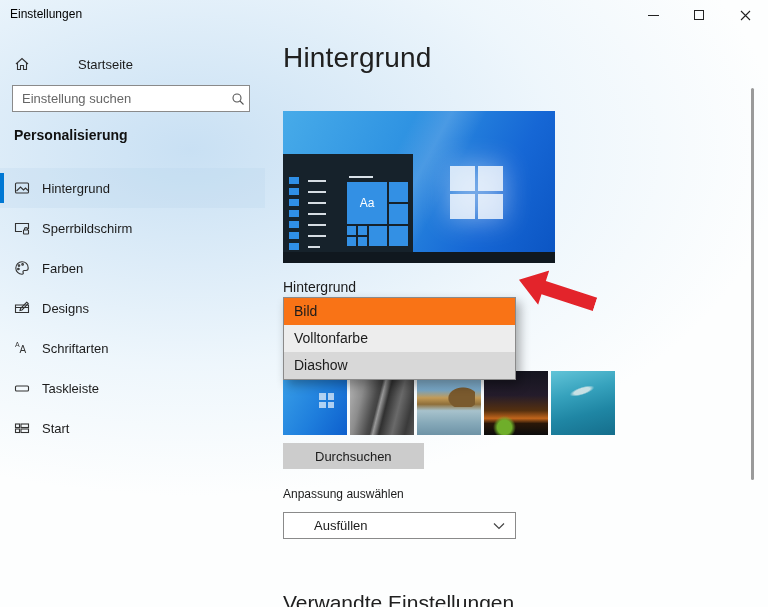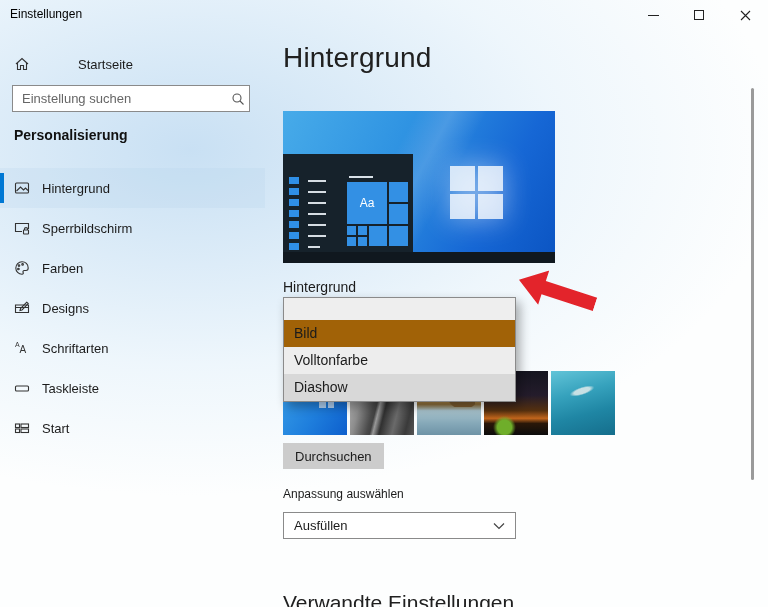--- a/index.html
+++ b/index.html
@@ -66,21 +66,21 @@
   .tile-m { left:86px; top:72px; width:18px; height:20px; }
   .tile-r3 { left:106px; top:72px; width:19px; height:20px; }
   .taskbar { position:absolute; left:0; bottom:0; width:100%; height:11px; background:#10181f; }
 
   .bg-label { position:absolute; left:283px; top:279px; font-size:14px; color:#1b1b1b; }
 
   
   .dropdown { position:absolute; left:283px; top:297px; width:233px; border:1px solid #8a8a8a; z-index:6;
     box-shadow:4px 5px 10px rgba(0,0,0,.32); background:#eee; }
   .dd-item { height:27px; line-height:27px; padding-left:10px; font-size:14px; color:#1b1b1b; cursor:pointer; }
-  .dd-item.hl { background:#a16207;margin-top:22px; }
+  .dd-item.hl { background:#f97316; }
   .dd-item.alt1 { background:#ededed; }
   .dd-item.alt2 { background:#d8d8d8; }
 
   
   .callout { position:absolute; left:517px; top:274px; width:80px; height:36px; transform:rotate(18deg); z-index:7; pointer-events:none; }
 
   
   .thumbs { position:absolute; left:283px; top:371px; display:flex; gap:3px; z-index:2; }
   .thumb { width:64px; height:64px; cursor:pointer; position:relative; overflow:hidden; }
   .th-win { background:linear-gradient(120deg,#3aa0e8 0%,#1f7fdd 55%,#0d5fcd 100%); }
@@ -93,26 +93,26 @@
   .th-beach { background:linear-gradient(180deg,#8cb9d6 0%,#79a8c8 30%,#c29a56 42%,#8f6f3a 52%,#a7c2cc 62%,#85a8b8 82%,#6e93a6 100%); }
   .th-beach::after { content:""; position:absolute; left:28px; top:14px; width:30px; height:22px;
       background:radial-gradient(ellipse at 60% 60%, #7a5a2e 0 55%, transparent 60%); }
   .th-night { background:
       radial-gradient(circle at 32% 88%, #6fae2a 0 10%, rgba(111,174,42,0) 16%),
       linear-gradient(180deg,#14141f 0%,#241c2b 38%,#55300f 62%,#c1651c 74%,#2a1708 82%,#0c0c0c 100%); }
   .th-sea { background:linear-gradient(165deg,#62c4d8 0%,#36a2bd 35%,#1f86a4 65%,#156e8c 100%); }
   .th-sea::after { content:""; position:absolute; left:18px; top:16px; width:26px; height:8px; transform:rotate(-18deg);
       background:radial-gradient(ellipse, rgba(225,235,235,.85) 0 45%, transparent 70%); }
 
-  .browse-btn { position:absolute; left:283px; top:443px; height:26px; padding:0 12px; background:#cccccc; border:none;
+  .browse-btn { position:absolute; left:283px; top:443px; height:26px; padding:0 32px; background:#cccccc; border:none;
     font-size:13px; font-family:inherit; color:#1b1b1b; cursor:pointer; }
 
   .fit-label { position:absolute; left:283px; top:487px; font-size:12px; color:#1b1b1b; }
   .fit-select { position:absolute; left:283px; top:512px; width:233px; height:27px; background:#fff; border:1px solid #8a8a8a;
-    display:flex; align-items:center; cursor:pointer; }
+    display:flex; align-items:center; cursor:pointer;padding-left:20px; }
   .fit-select .val { flex:1; font-size:13px; padding-left:10px; }
   .fit-select .chev { margin-right:10px; display:flex; }
 
   .related-hd { position:absolute; left:283px; top:591px; font-size:21px; font-weight:300; color:#202020; white-space:nowrap; }
 
   .scrollbar { position:absolute; left:751px; top:88px; width:3px; height:392px; background:#9a9a9a; border-radius:2px; cursor:pointer; }
 </style>
 </head>
 <body>
 

